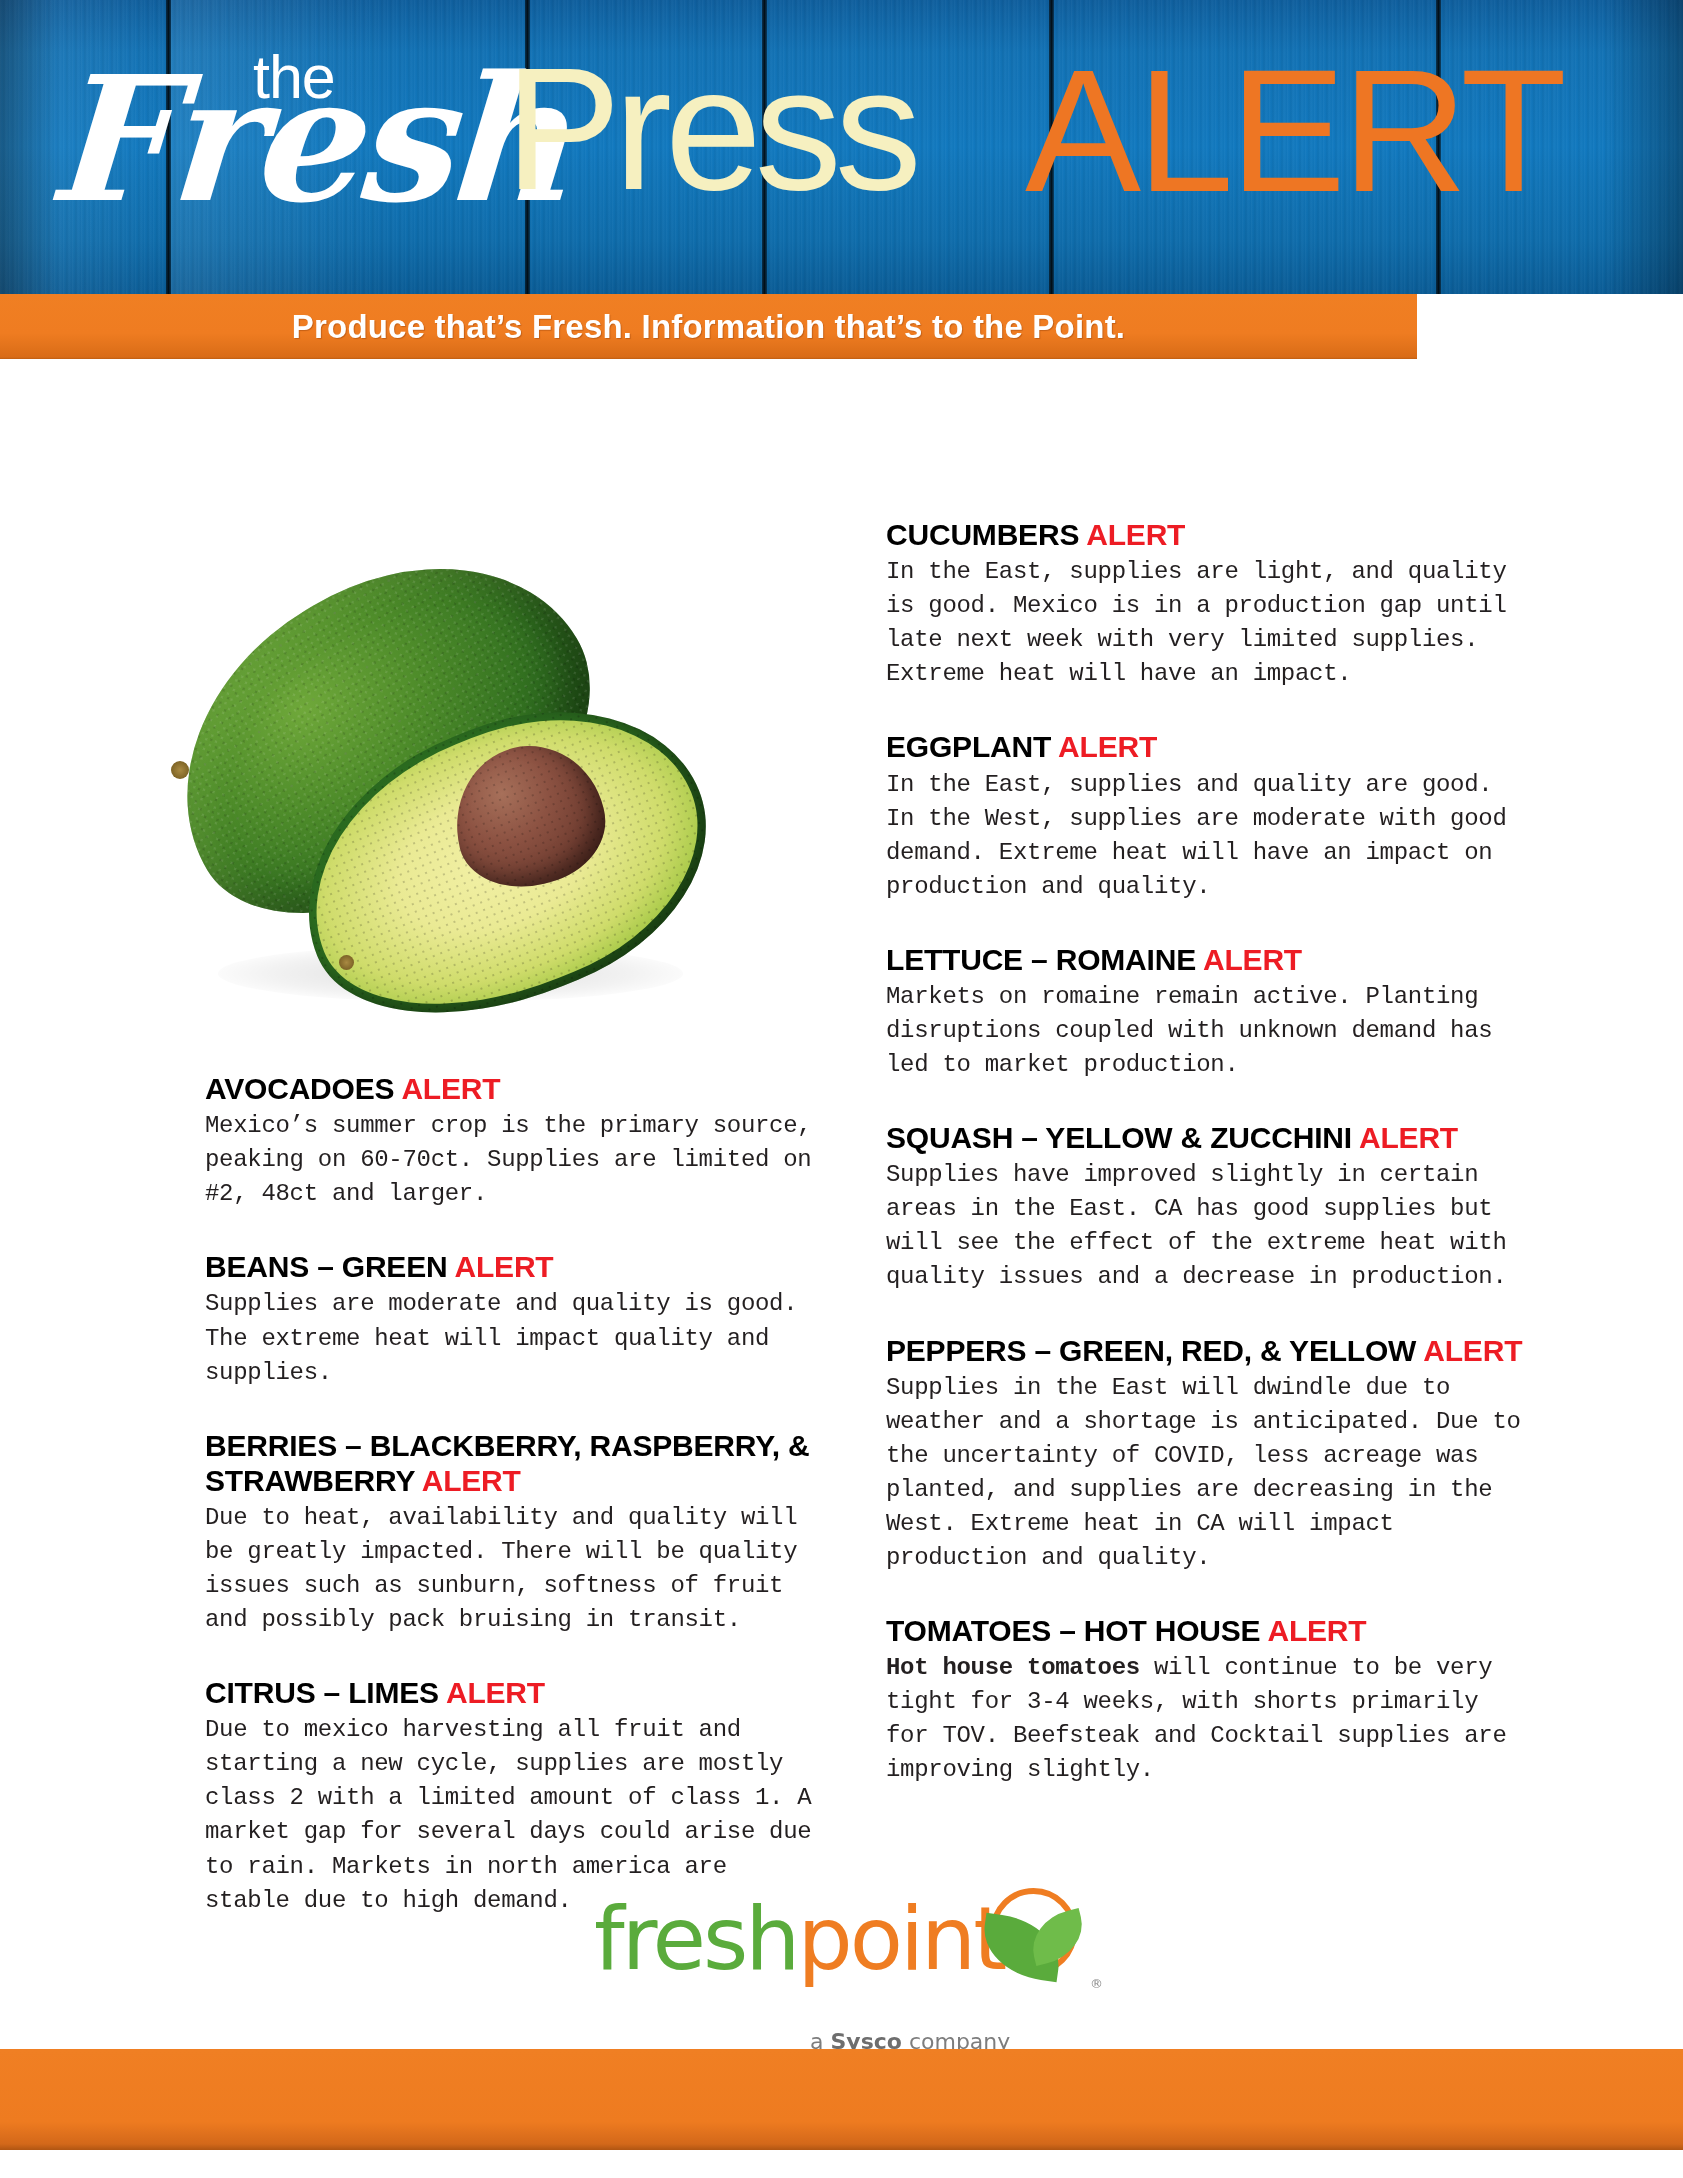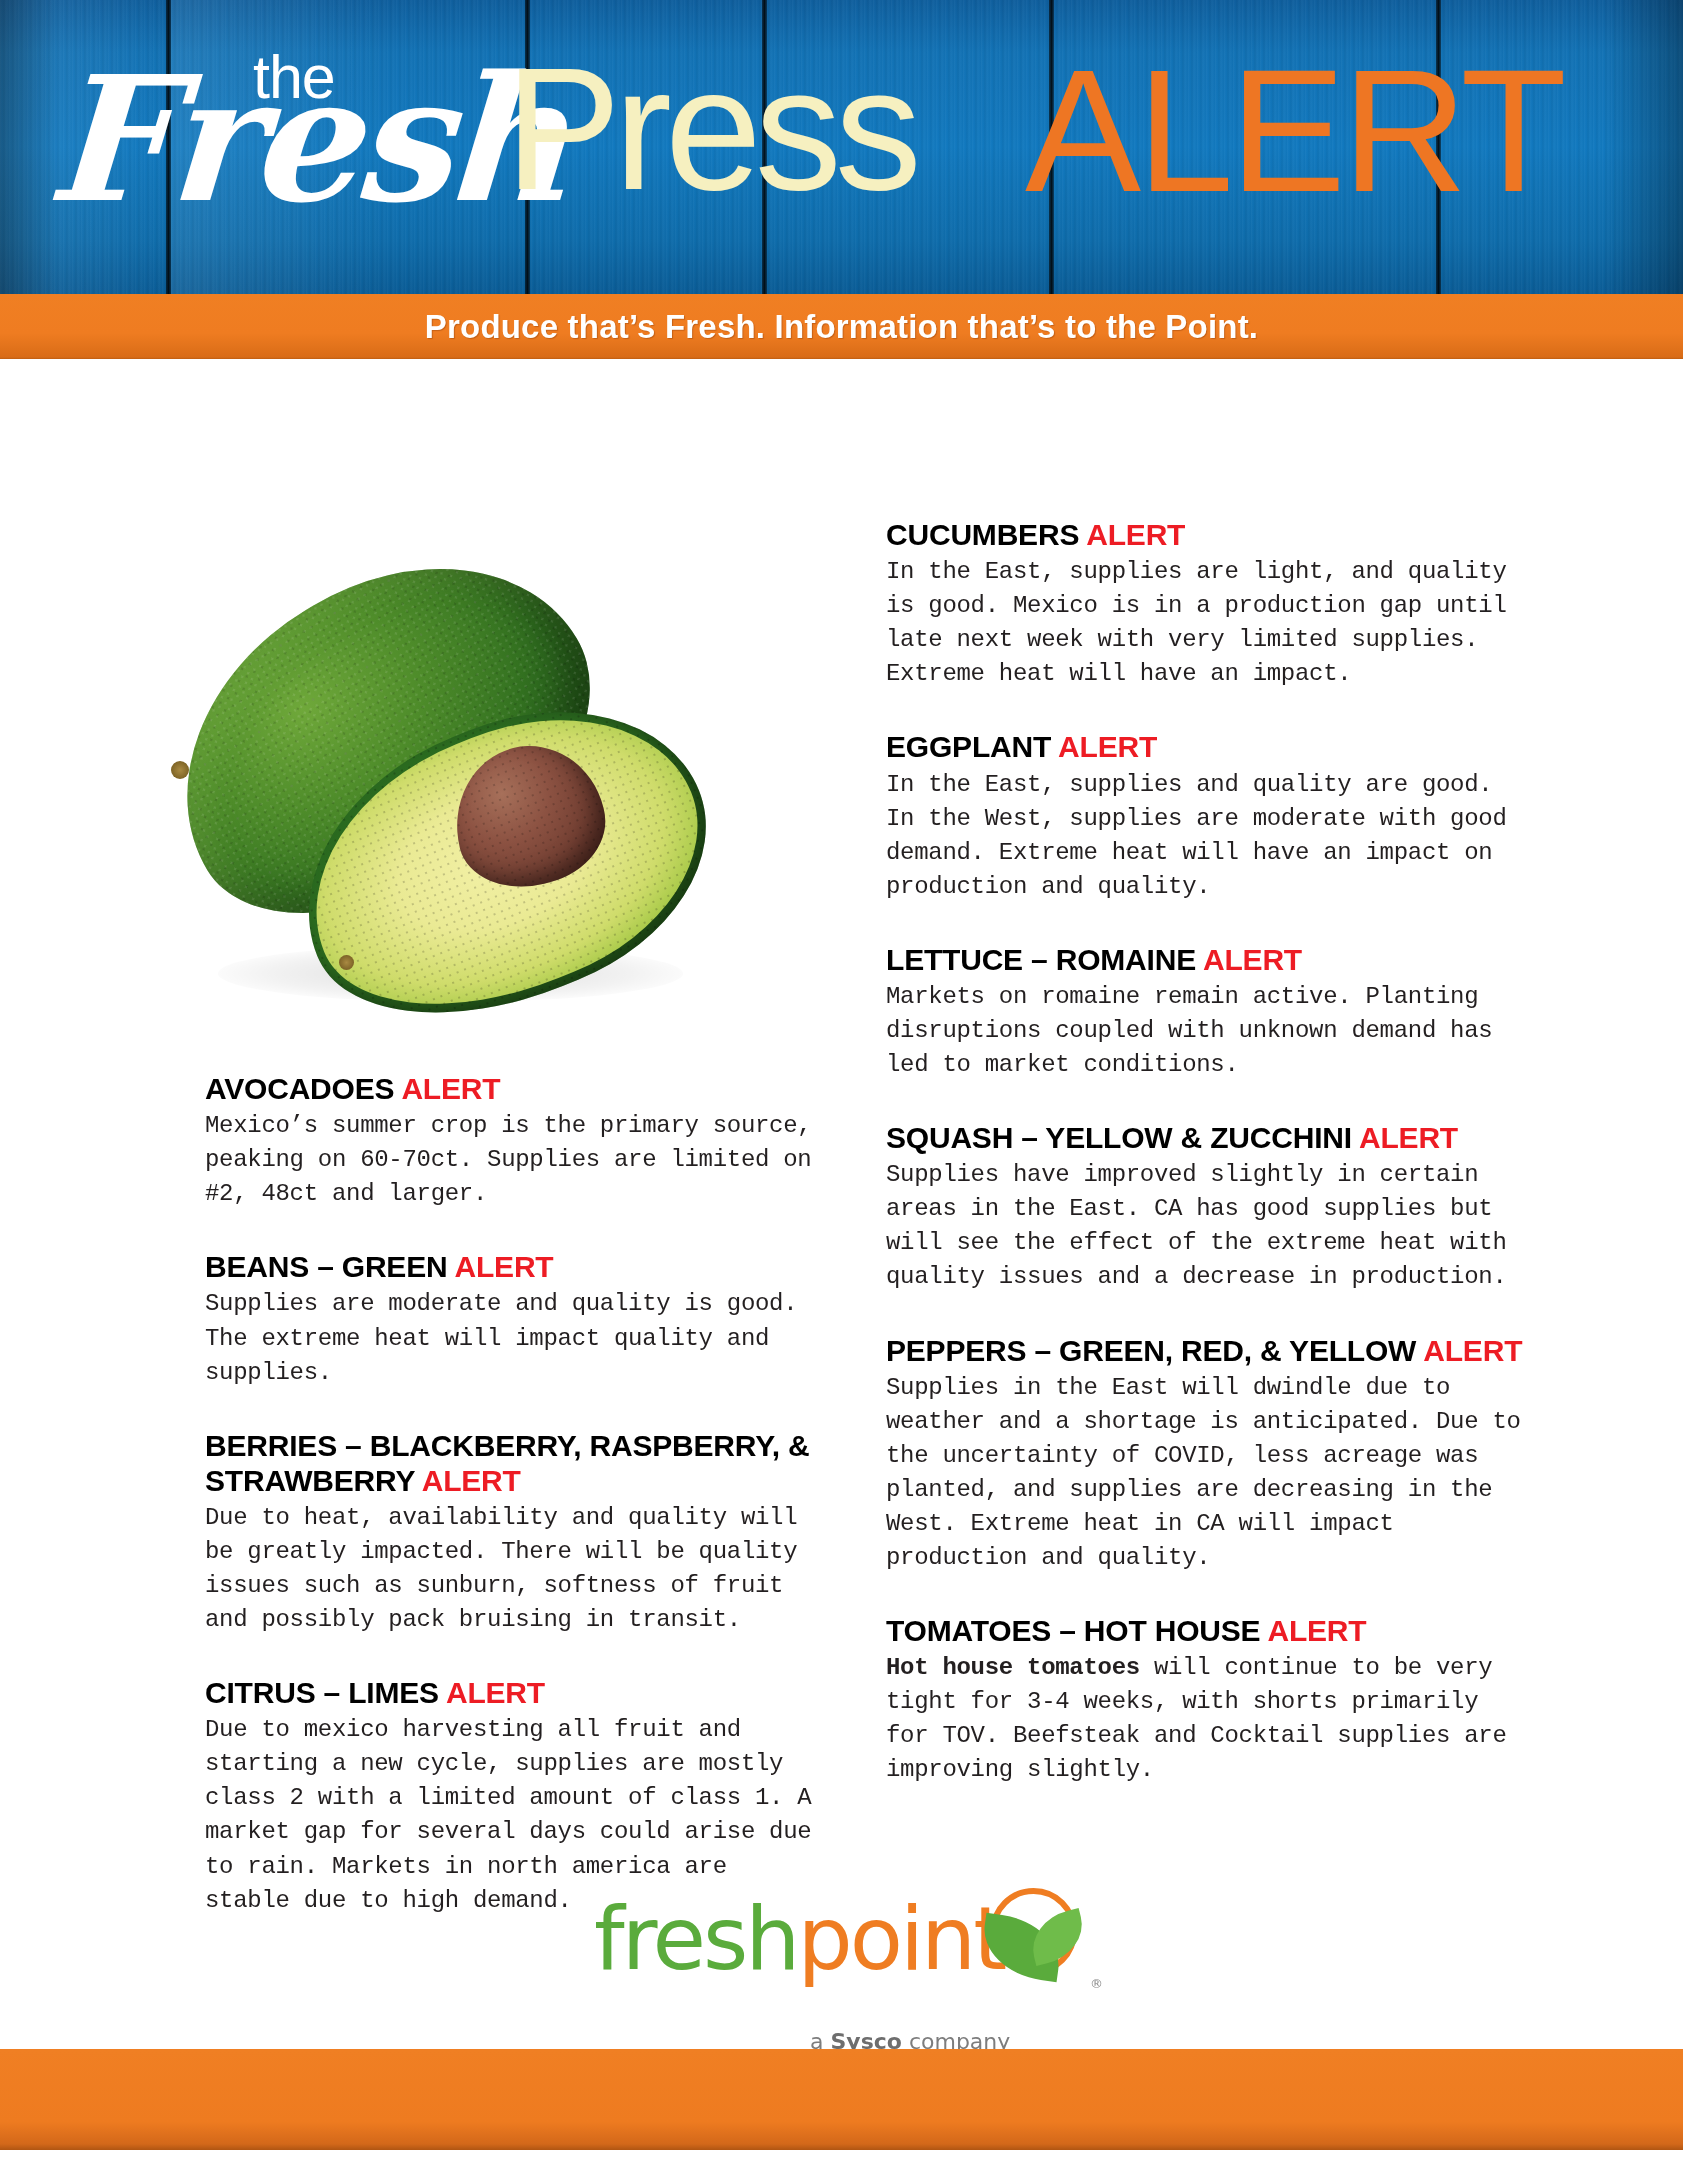--- a/index.html
+++ b/index.html
@@ -97,21 +97,21 @@
     font-size: 174px;
     color: #ee7623;
     letter-spacing: -4px;
     line-height: 1;
   }
 
   
   .tagline-bar {
     position: absolute;
     left: 0; top: 294px;
-    width: 1683px;
+    width: 1417px;
     height: 65px;
     background: linear-gradient(180deg, #f07f23 0%, #ef7c21 60%, #d96c17 97%, #bf5e12 100%);
     display: flex;
     align-items: center;
     justify-content: center;
   }
   .tagline-text {
     color: #ffffff;
     font-family: "Liberation Sans", sans-serif;
     font-weight: bold;
@@ -396,21 +396,21 @@
     <p class="sec-body">In the East, supplies are light, and quality is good. Mexico is in a production gap until late next week with very limited supplies. Extreme heat will have an impact.</p>
   </div>
 
   <div class="section">
     <h2 class="sec-head"><span>EGGPLANT</span> <span class="alert">ALERT</span></h2>
     <p class="sec-body">In the East, supplies and quality are good. In the West, supplies are moderate with good demand. Extreme heat will have an impact on production and quality.</p>
   </div>
 
   <div class="section">
     <h2 class="sec-head"><span>LETTUCE – ROMAINE</span> <span class="alert">ALERT</span></h2>
-    <p class="sec-body">Markets on romaine remain active. Planting disruptions coupled with unknown demand has led to market conditions.</p>
+    <p class="sec-body">Markets on romaine remain active. Planting disruptions coupled with unknown demand has led to market production.</p>
   </div>
 
   <div class="section">
     <h2 class="sec-head"><span>SQUASH – YELLOW &amp; ZUCCHINI</span> <span class="alert">ALERT</span></h2>
     <p class="sec-body">Supplies have improved slightly in certain areas in the East. CA has good supplies but will see the effect of the extreme heat with quality issues and a decrease in production.</p>
   </div>
 
   <div class="section">
     <h2 class="sec-head"><span>PEPPERS – GREEN, RED, &amp; YELLOW</span> <span class="alert">ALERT</span></h2>
     <p class="sec-body">Supplies in the East will dwindle due to weather and a shortage is anticipated. Due to the uncertainty of COVID, less acreage was planted, and supplies are decreasing in the West. Extreme heat in CA will impact production and quality.</p>

